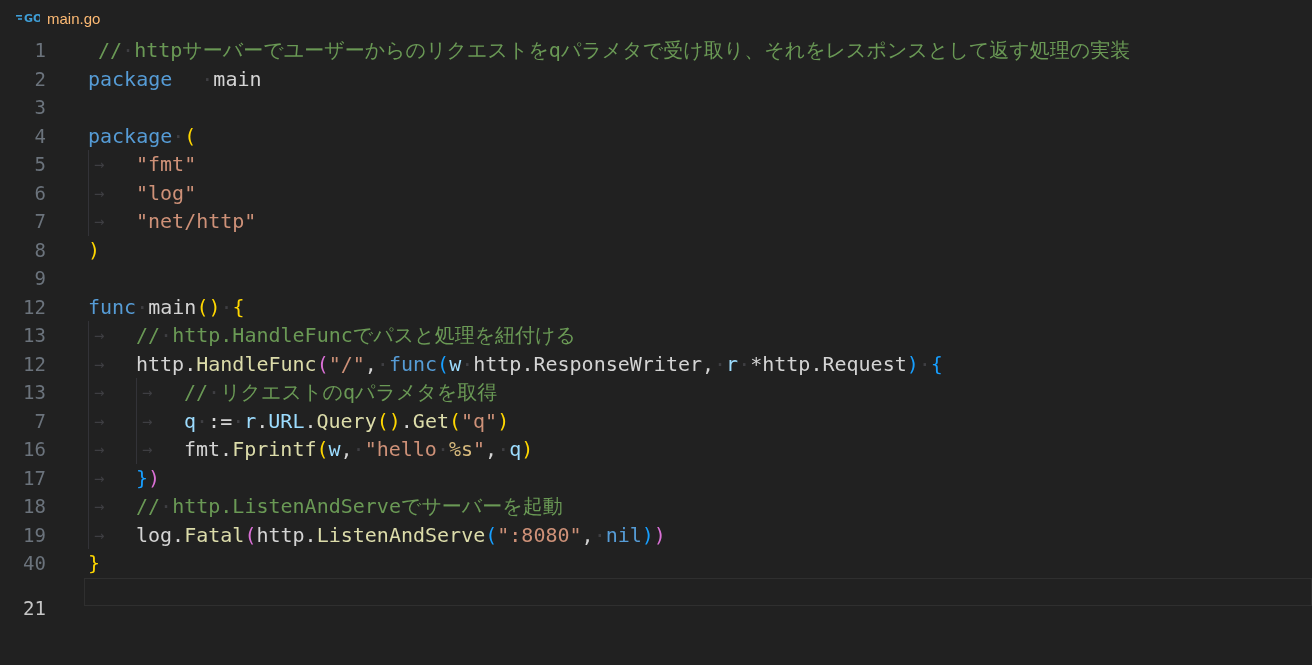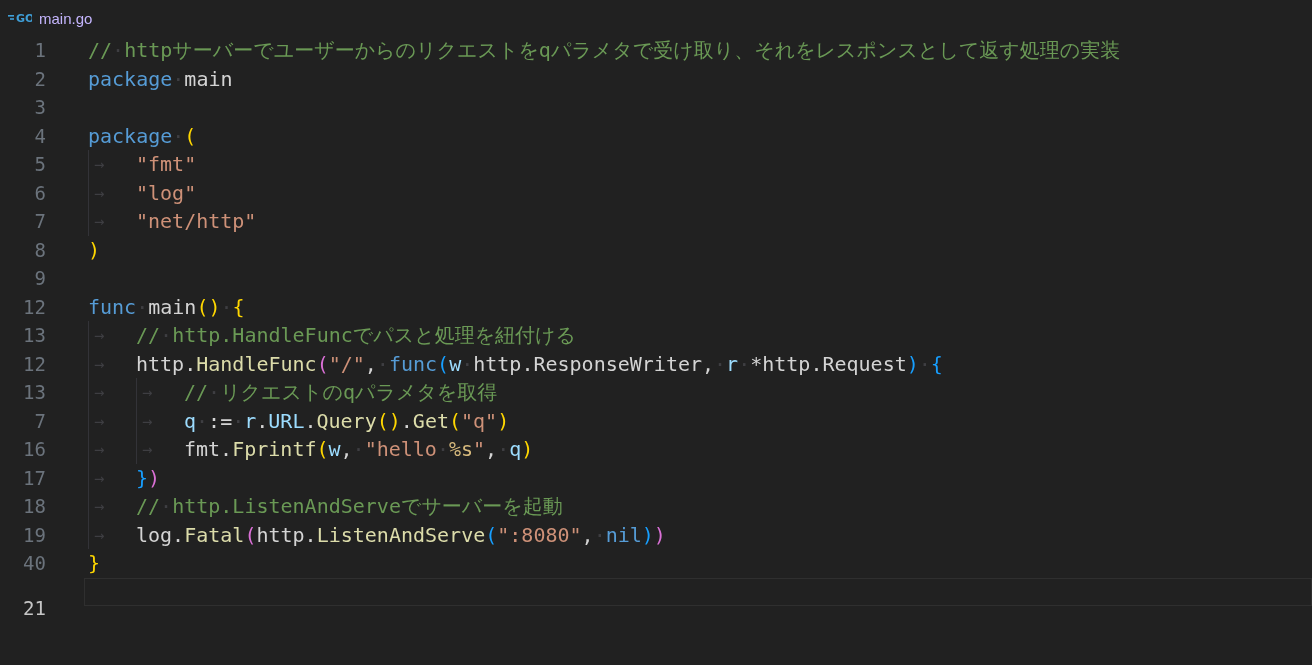--- a/index.html
+++ b/index.html
@@ -7,31 +7,31 @@
     width:1312px; height:665px;
     overflow:hidden;
     background:#212121;
     font-family:"DejaVu Sans Mono","Liberation Mono",monospace;
   }
   .editor-root{ position:relative; width:1312px; height:665px; }
 
   
   .topbar{
     position:absolute; top:0; left:0; right:0; height:36px;
-    display:flex; align-items:center; padding-left:8px;
+    display:flex; align-items:center; padding-left:16px;
     background:#212121;
   }
   .top-border{
     position:absolute; top:2px; left:163px; right:0; height:2px;
     background:#34343a;
   }
   .go-icon{ display:inline-flex; align-items:center; margin-right:7px; }
   .file-name{
     font-family:"Liberation Sans","DejaVu Sans",sans-serif;
-    font-size:15px; color:#c4b5fd;
+    font-size:15px; color:#fdba74;
   }
 
   
   .code-area{ position:absolute; top:36px; left:0; right:0; }
   .line{ display:flex; height:28.5px; line-height:28.5px; font-size:20px; }
   .ln{
     flex:none; width:46px; text-align:right;
     color:#6b737c; font-size:19px;
     user-select:none;
   }
@@ -65,25 +65,25 @@
         <rect x="2" y="8.2" width="4" height="1.6" fill="#3f9fd8"></rect>
         <text x="8" y="12" font-size="11" font-weight="bold" font-family="DejaVu Sans, sans-serif" fill="#3f9fd8">GO</text>
       </svg>
     </span>
     <span class="file-name">main.go</span>
   </div>
 
   <div class="code-area">
       <div class="line">
         <div class="ln">1</div>
-        <div class="code"><span class="cmt" style="color: rgb(106, 153, 85);">//<span class="ws">·</span>httpサーバーでユーザーからのリクエストをqパラメタで受け取り、それをレスポンスとして返す処理の実装</span></div>
+        <div class="code"><span class="cmt" style="color: rgb(106, 153, 85); margin-left: 10px;">//<span class="ws">·</span>httpサーバーでユーザーからのリクエストをqパラメタで受け取り、それをレスポンスとして返す処理の実装</span></div>
       </div>
       <div class="line">
         <div class="ln">2</div>
-        <div class="code"><span style="color: rgb(86, 156, 214);">package</span><span style="color: rgb(212, 212, 212);"><span class="ws">·</span>main</span></div>
+        <div class="code"><span style="color: rgb(86, 156, 214);">package</span><span style="color: rgb(212, 212, 212); margin-left: 29px;"><span class="ws">·</span>main</span></div>
       </div>
       <div class="line">
         <div class="ln">3</div>
         <div class="code"></div>
       </div>
       <div class="line">
         <div class="ln">4</div>
         <div class="code"><span style="color: rgb(86, 156, 214);">package</span><span style="color: rgb(212, 212, 212);"><span class="ws">·</span></span><span style="color: rgb(255, 215, 0);">(</span></div>
       </div>
       <div class="line">

